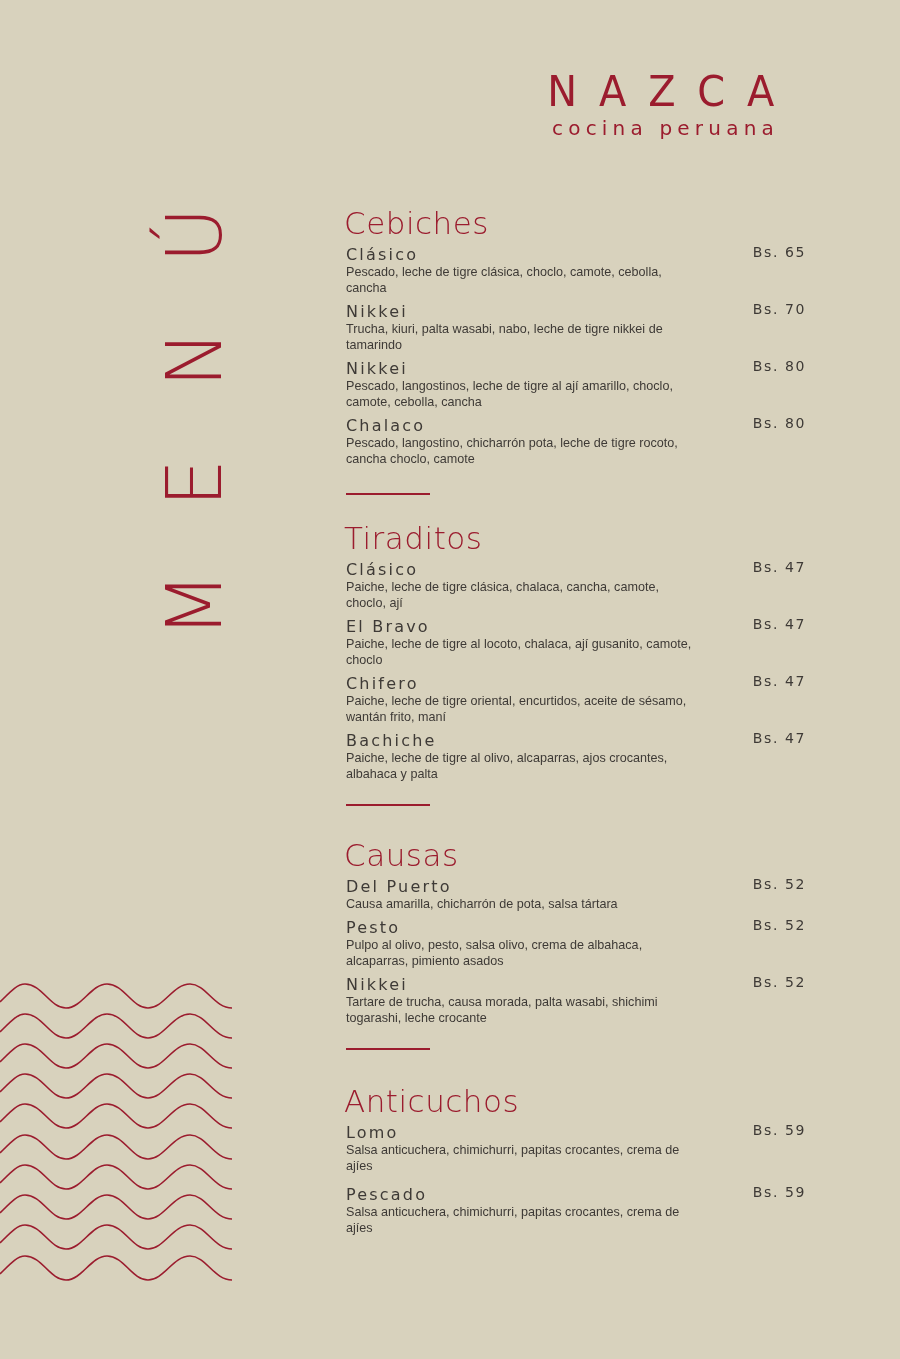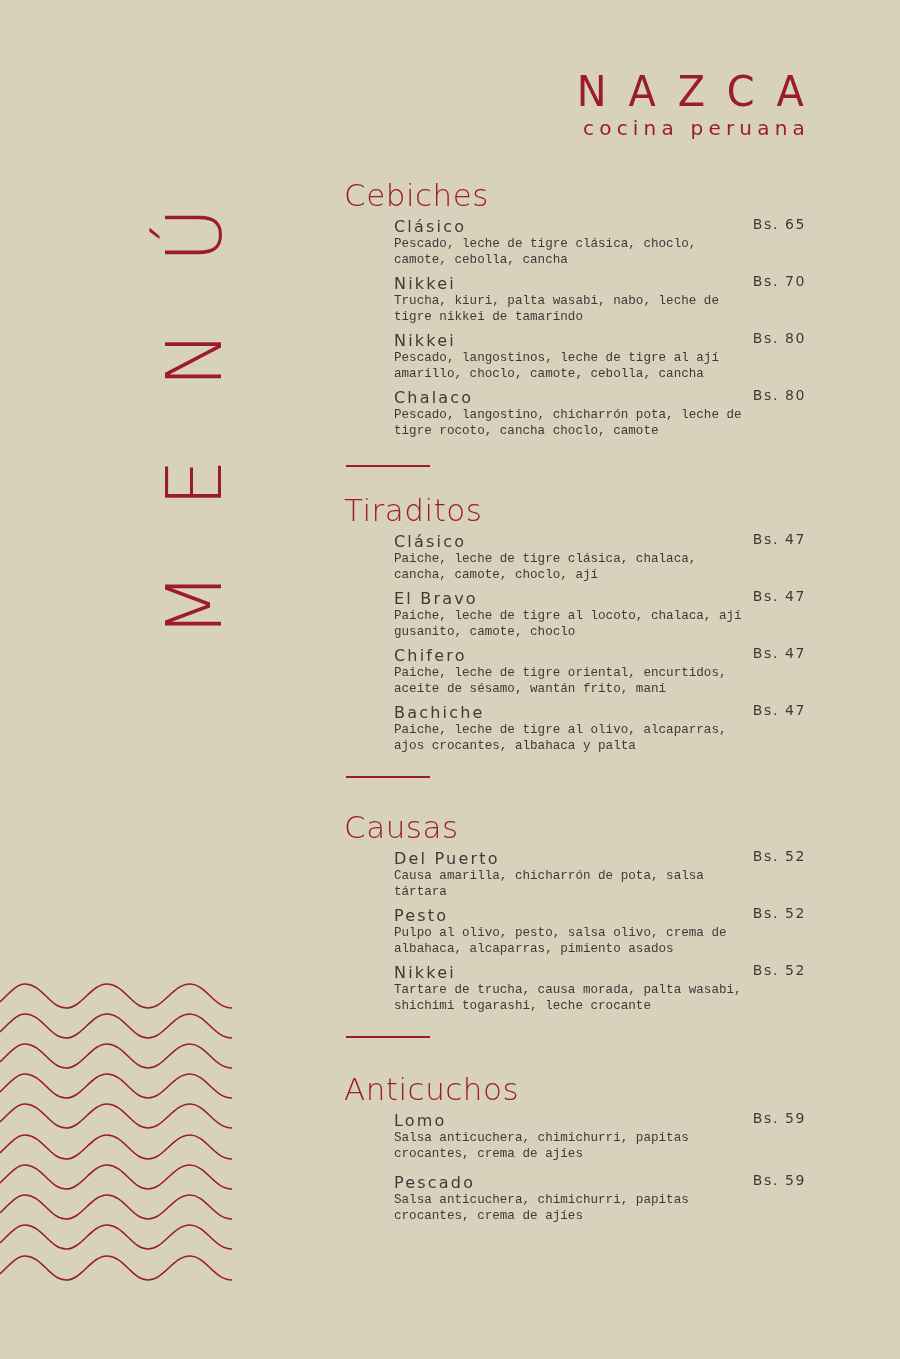--- a/index.html
+++ b/index.html
@@ -2,54 +2,54 @@
 <html><head>
 <meta charset="utf-8">
 <style>
   html, body { margin:0; padding:0; }
   body {
     width:900px; height:1359px; position:relative; overflow:hidden;
     background:#d8d2bd;
     font-family:"DejaVu Sans", sans-serif;
     color:#3e3a36;
   }
-  .brand { position:absolute; left:540px; top:66px; width:270px; text-align:right; }
+  .brand { position:absolute; left:540px; top:66px; width:270px; text-align:left; }
   .brand-name {
     font-family:"DejaVu Sans", sans-serif; font-weight:normal;
     font-size:42px; letter-spacing:23px; color:#9b1c2e; line-height:52px;
     margin-right:-23px; transform:scaleX(0.95);
   }
   .brand-sub {
     font-size:20px; letter-spacing:5.2px; color:#9b1c2e; margin-top:-2px;
     padding-left:12px;
   }
   .menu-vertical {
     position:absolute; left:150px; top:195px; width:90px; height:460px;
   }
   .menu-vertical span {
     position:absolute; display:block;
     font-family:"DejaVu Sans", sans-serif; font-weight:200;
     font-size:76px; color:#9b1c2e; line-height:1;
     transform:rotate(-90deg); transform-origin:center center;
     width:90px; text-align:center;
   }
   .waves { position:absolute; left:0; top:980px; }
-  .content { position:absolute; left:346px; top:176px; width:460px; }
+  .content { position:absolute; left:346px; top:204px; width:460px; }
   .section { position:relative; }
   .section-title {
     font-family:"DejaVu Sans", sans-serif; font-weight:200;
     font-size:31px; color:#9b1c2e; letter-spacing:0.5px; line-height:38px;
     margin:0 0 4px -2px;
   }
-  .item { position:relative; margin-bottom:7px;margin-left:48px; }
+  .item { position:relative; margin-bottom:7px; }
   .item-name {
     font-size:16px; letter-spacing:2.2px; color:#3e3a36; line-height:18px;
   }
   .item-desc {
-    font-family:Liberation Mono, monospace;
+    font-family:Liberation Sans, sans-serif;
     font-size:12.6px; color:#3e3a36; line-height:16px; width:350px;
   }
   .item-price {
     position:absolute; right:0; top:-2px;
     font-size:14px; letter-spacing:1.6px; color:#3e3a36;
   }
   .divider { width:84px; height:2px; background:#9b1c2e; }
 </style>
 </head>
 <body>

